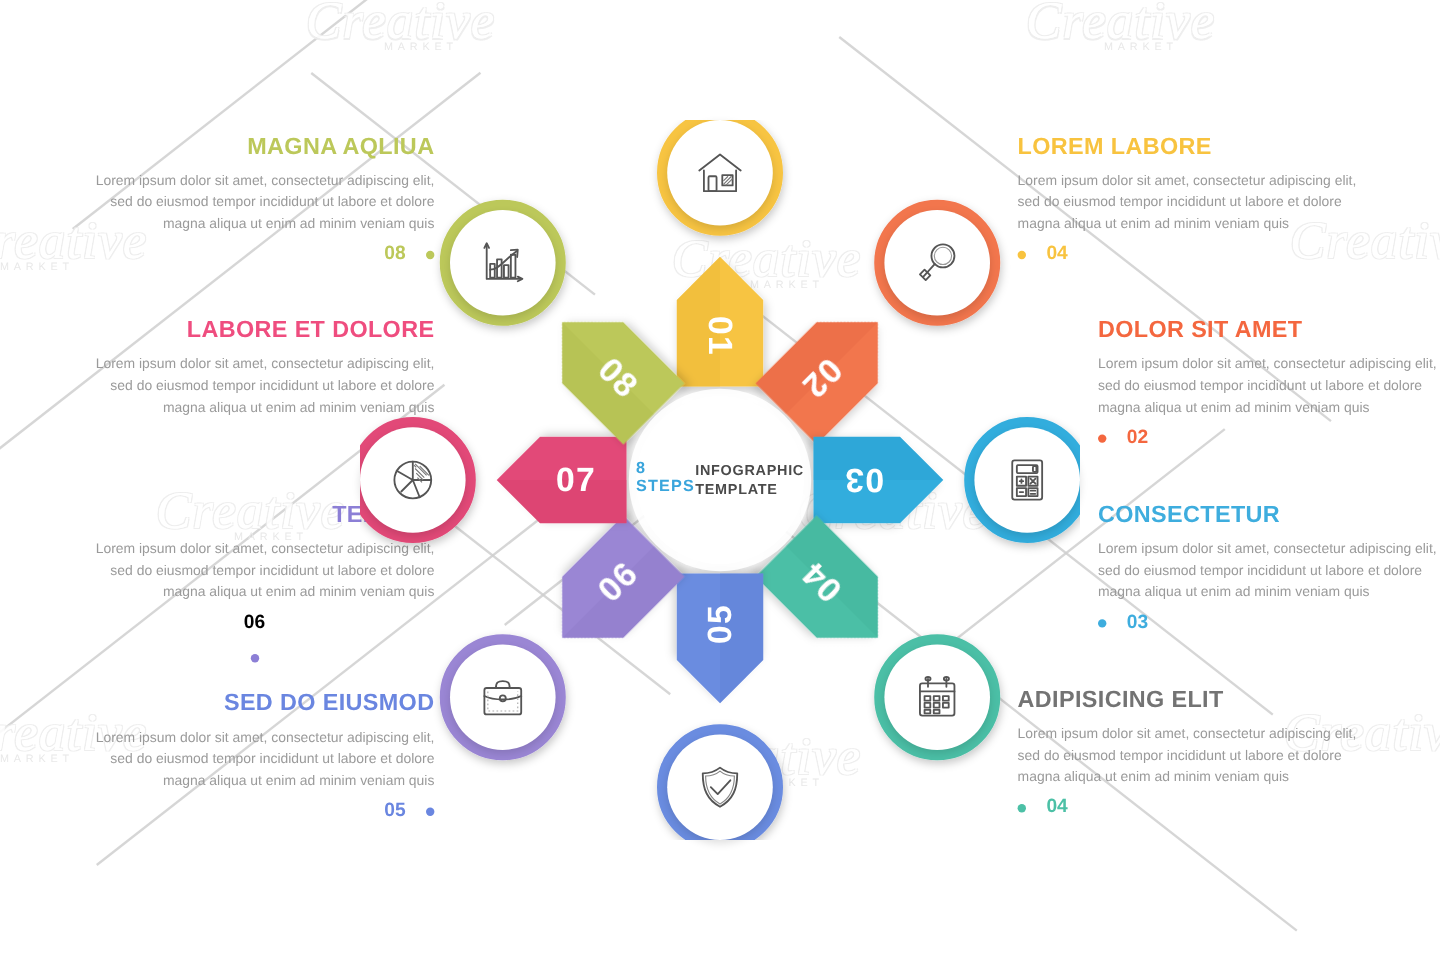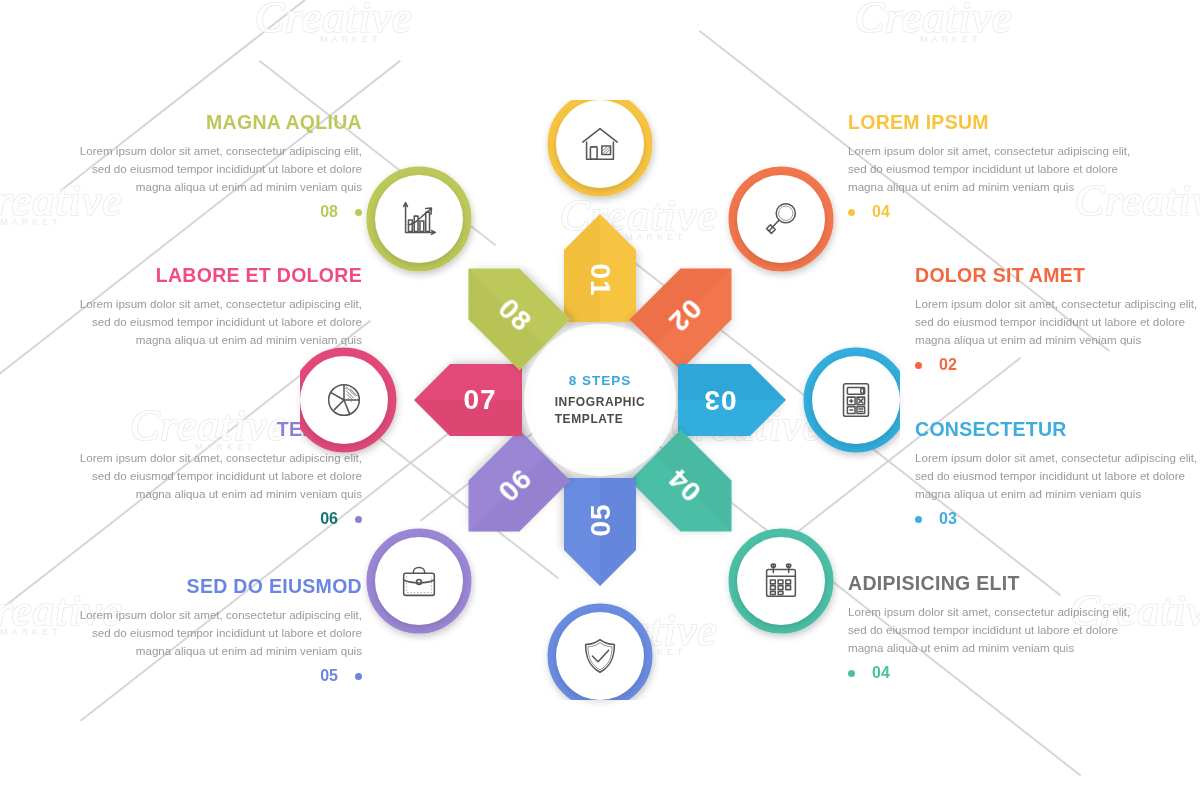--- a/index.html
+++ b/index.html
@@ -40,21 +40,21 @@
   .right-block .num-row { justify-content:flex-start; }
   .right-block .num-row .num-dot { order:-1; }
 
   
   #wheel { position:absolute; left:300px; top:100px; width:600px; height:600px; z-index:2; }
   #wheel-svg { position:absolute; inset:0; }
 
   .center-hub {
     position:absolute; left:230px; top:230px; width:140px; height:140px;
     border-radius:50%; background:#ffffff; z-index:6;
-    display:flex; flex-direction:column; align-items:center; justify-content:center;
+    display:flex; flex-direction:row; align-items:center; justify-content:center;
     box-shadow:0 0 0 6px rgba(255,255,255,.9), 0 2px 10px rgba(0,0,0,.10);
   }
   .hub-top { font-size:13.5px; font-weight:bold; letter-spacing:1px; margin-bottom:6px; }
   .hub-main { font-size:12px; font-weight:bold; color:#4a4a4a; letter-spacing:.6px; line-height:1.35; text-align:left; }
 
   
   .icon-circle {
     position:absolute; width:88px; height:88px; border-radius:50%;
     background:#ffffff; display:flex; align-items:center; justify-content:center;
     z-index:7; box-shadow:0 3px 7px rgba(0,0,0,.13);
@@ -110,37 +110,37 @@
   <p>Lorem ipsum dolor sit amet, consectetur adipiscing elit, sed do eiusmod tempor incididunt ut labore et dolore magna aliqua ut enim ad minim veniam quis</p>
   <div class="num-row" style="color: rgb(239, 77, 127);">
     <span>07</span>
     <span class="num-dot" style="background: rgb(239, 77, 127);"></span>
   </div>
 </div>
 
 <div class="text-block left-block" style="left:62px; top:419px;">
   <h2 style="color: rgb(140, 127, 214);">TEMPOR</h2>
   <p>Lorem ipsum dolor sit amet, consectetur adipiscing elit, sed do eiusmod tempor incididunt ut labore et dolore magna aliqua ut enim ad minim veniam quis</p>
-  <div class="num-row" style="color: #0f766e;">
+  <div class="num-row" style="color: #000000; flex-direction: column;">
     <span>06</span>
     <span class="num-dot" style="background: rgb(140, 127, 214);"></span>
   </div>
 </div>
 
 <div class="text-block left-block" style="left:62px; top:576px;">
   <h2 style="color: rgb(106, 134, 224);">SED DO EIUSMOD</h2>
   <p>Lorem ipsum dolor sit amet, consectetur adipiscing elit, sed do eiusmod tempor incididunt ut labore et dolore magna aliqua ut enim ad minim veniam quis</p>
   <div class="num-row" style="color: rgb(106, 134, 224);">
     <span>05</span>
     <span class="num-dot" style="background: rgb(106, 134, 224);"></span>
   </div>
 </div>
 
 <div class="text-block right-block" style="left:848px; top:112px;">
-  <h2 style="color: rgb(248, 195, 63);">LOREM IPSUM</h2>
+  <h2 style="color: rgb(248, 195, 63);">LOREM LABORE</h2>
   <p>Lorem ipsum dolor sit amet, consectetur adipiscing elit, sed do eiusmod tempor incididunt ut labore et dolore magna aliqua ut enim ad minim veniam quis</p>
   <div class="num-row" style="color: rgb(248, 195, 63);">
     <span>04</span>
     <span class="num-dot" style="background: rgb(248, 195, 63);"></span>
   </div>
 </div>
 
 <div class="text-block right-block" style="left:915px; top:265px;">
   <h2 style="color: rgb(244, 103, 63);">DOLOR SIT AMET</h2>
   <p>Lorem ipsum dolor sit amet, consectetur adipiscing elit, sed do eiusmod tempor incididunt ut labore et dolore magna aliqua ut enim ad minim veniam quis</p>

